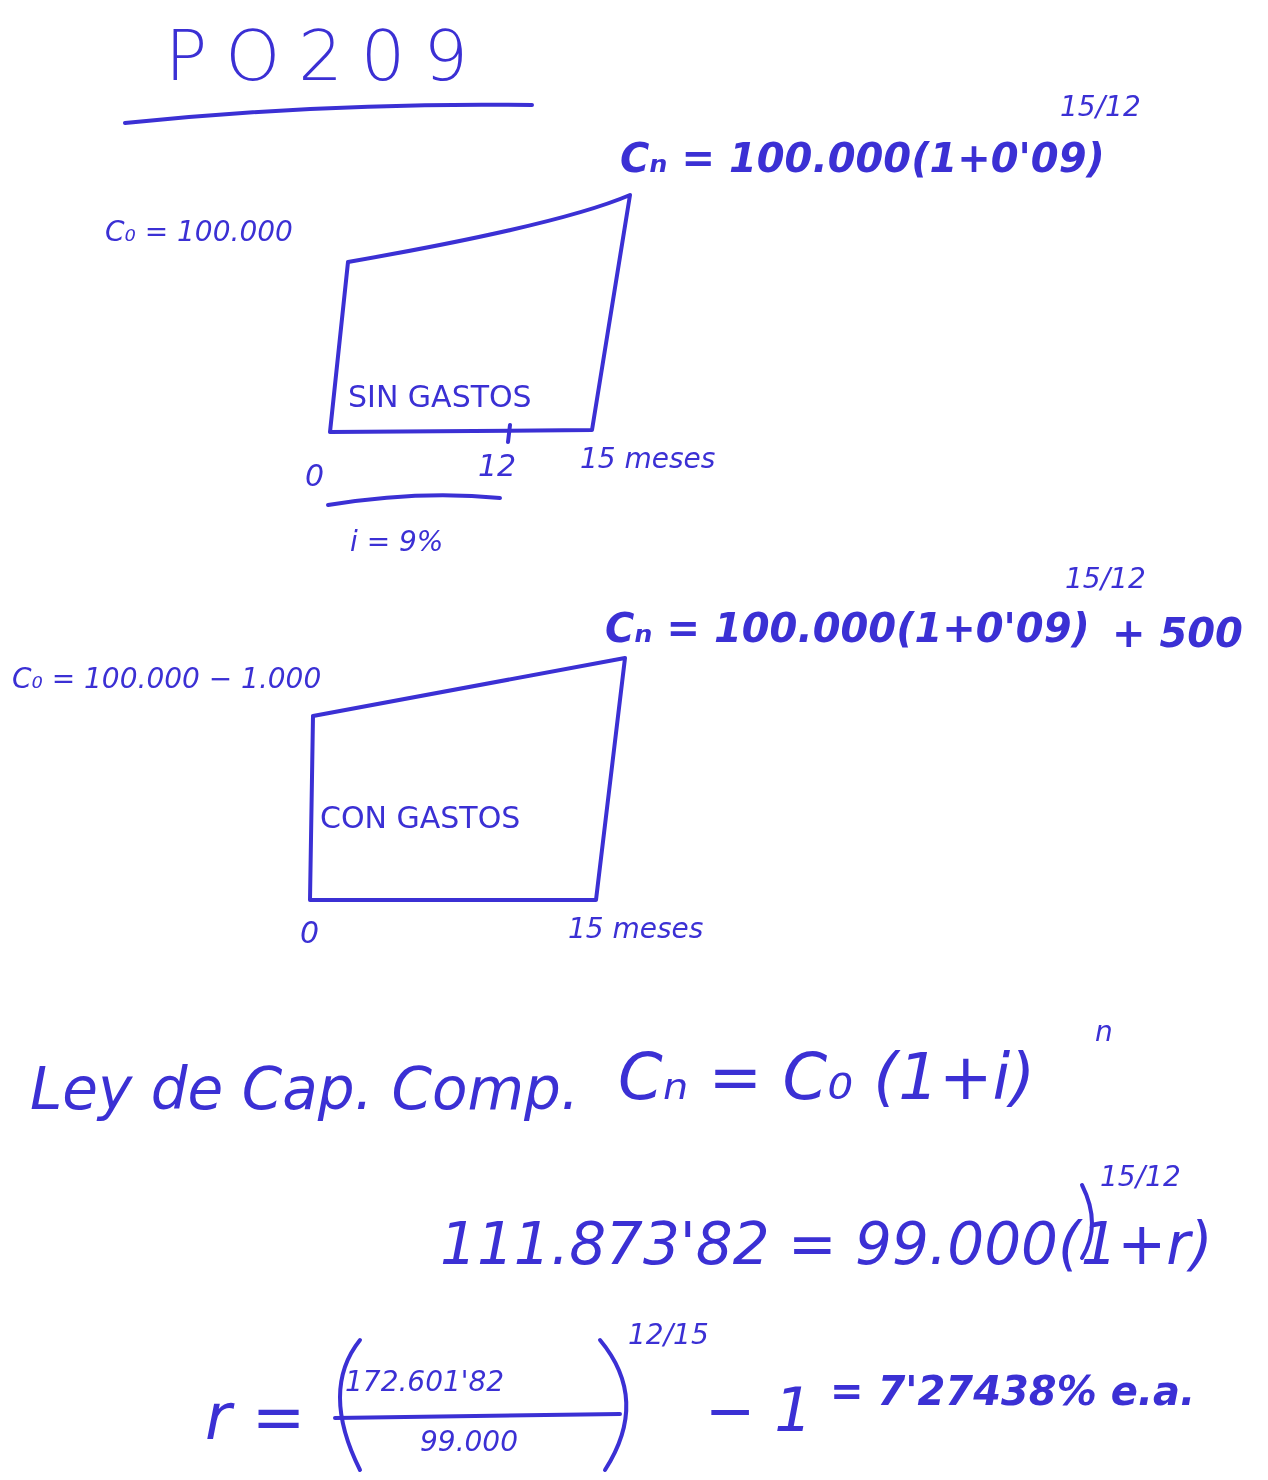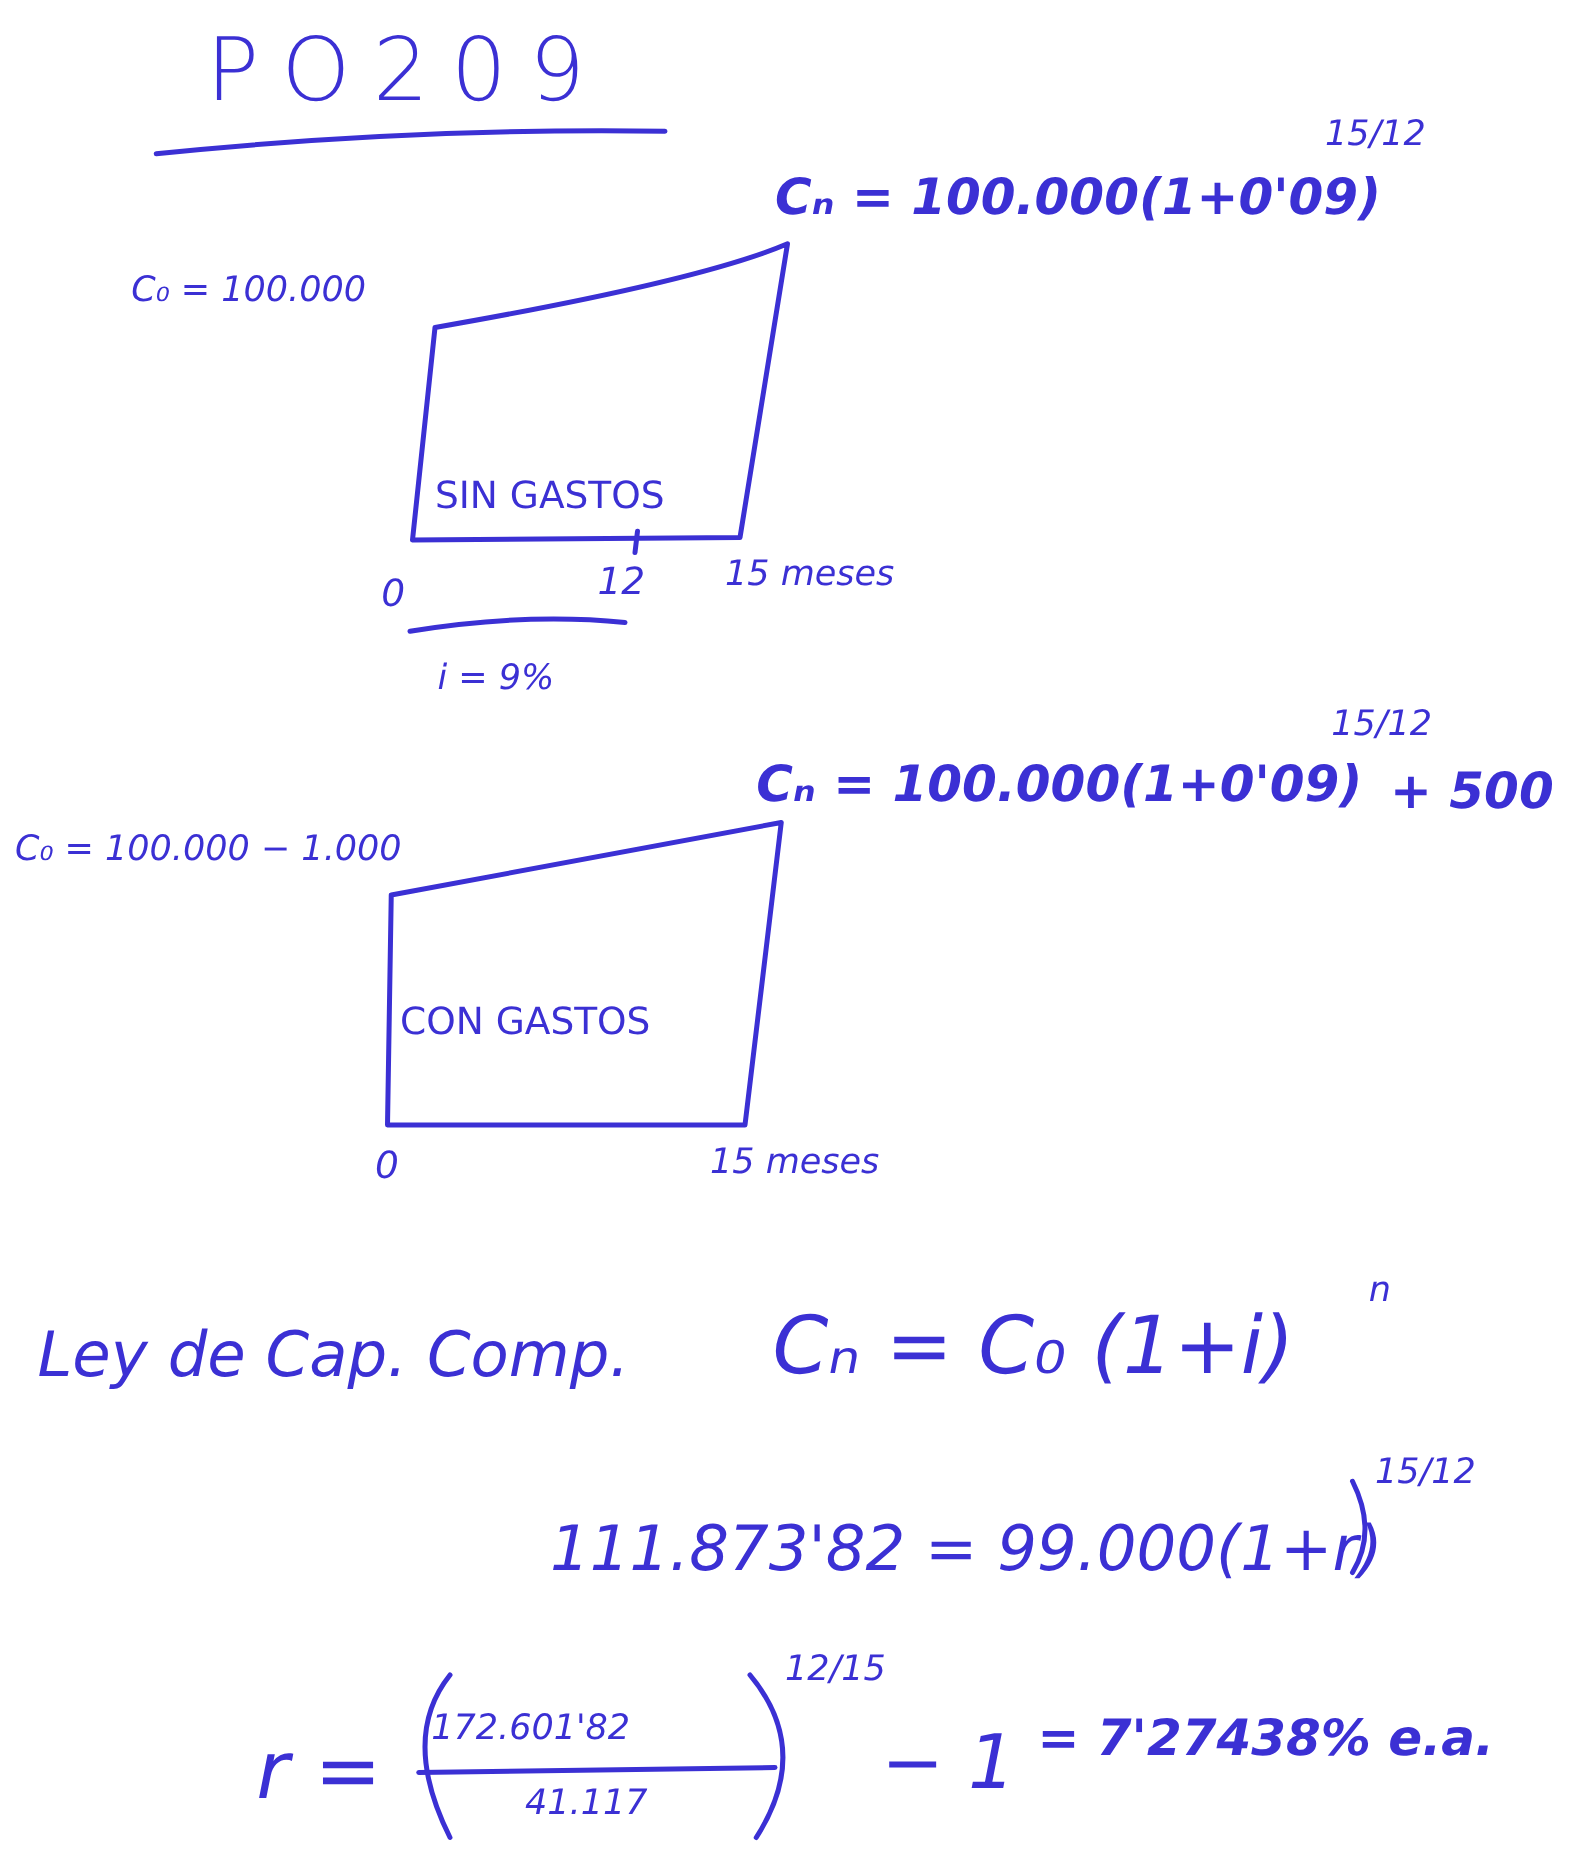--- a/index.html
+++ b/index.html
@@ -1,20 +1,20 @@
 <!DOCTYPE html>
 <html><head>
 <meta charset="utf-8">
 <style>
   html, body { margin: 0; padding: 0; background: #ffffff; }
   body { width: 1268px; height: 1480px; position: relative; overflow: hidden; }
   .ink { color: #3b30d4; font-family: "DejaVu Sans", sans-serif; position: absolute; white-space: nowrap; font-style: italic; }
   svg.draw { position: absolute; left: 0; top: 0; }
   .title { font-size: 70px; font-style: normal; letter-spacing: 18px; font-weight: 300; }
-  .f44 { font-size: 50px; }
+  .f44 { font-size: 58px; }
   .f40 { font-size: 40px; font-weight: bold; }
   .f36 { font-size: 28px; }
   .f30 { font-size: 30px; }
   .sup { font-size: 28px; }
   .upright { font-style: normal; }
 </style>
 </head>
 <body>
 
 <svg class="draw" width="1268" height="1480">
@@ -58,16 +58,16 @@
 
 <div class="ink f44" style="left:30px;top:1055px;">Ley de Cap. Comp.</div>
 <div class="ink f44" style="left:618px;top:1040px;font-size:64px;">Cₙ = C₀ (1+i)</div>
 <div class="ink sup" style="left:1095px;top:1015px;">n</div>
 
 <div class="ink f44" style="left:440px;top:1210px;">111.873'82 = 99.000(1+r)</div>
 <div class="ink sup" style="left:1100px;top:1160px;">15/12</div>
 
 <div class="ink" style="left:205px;top:1380px;font-size:64px;">r =</div>
 <div class="ink f36" style="left:345px;top:1365px;">172.601'82</div>
-<div class="ink f36" style="left:420px;top:1425px;">41.117</div>
+<div class="ink f36" style="left:420px;top:1425px;">99.000</div>
 <div class="ink sup" style="left:628px;top:1318px;">12/15</div>
 <div class="ink" style="left:705px;top:1375px;font-size:60px;">− 1</div>
 <div class="ink f40" style="left:830px;top:1368px;">= 7'27438% e.a.</div>
 
 </body></html>

